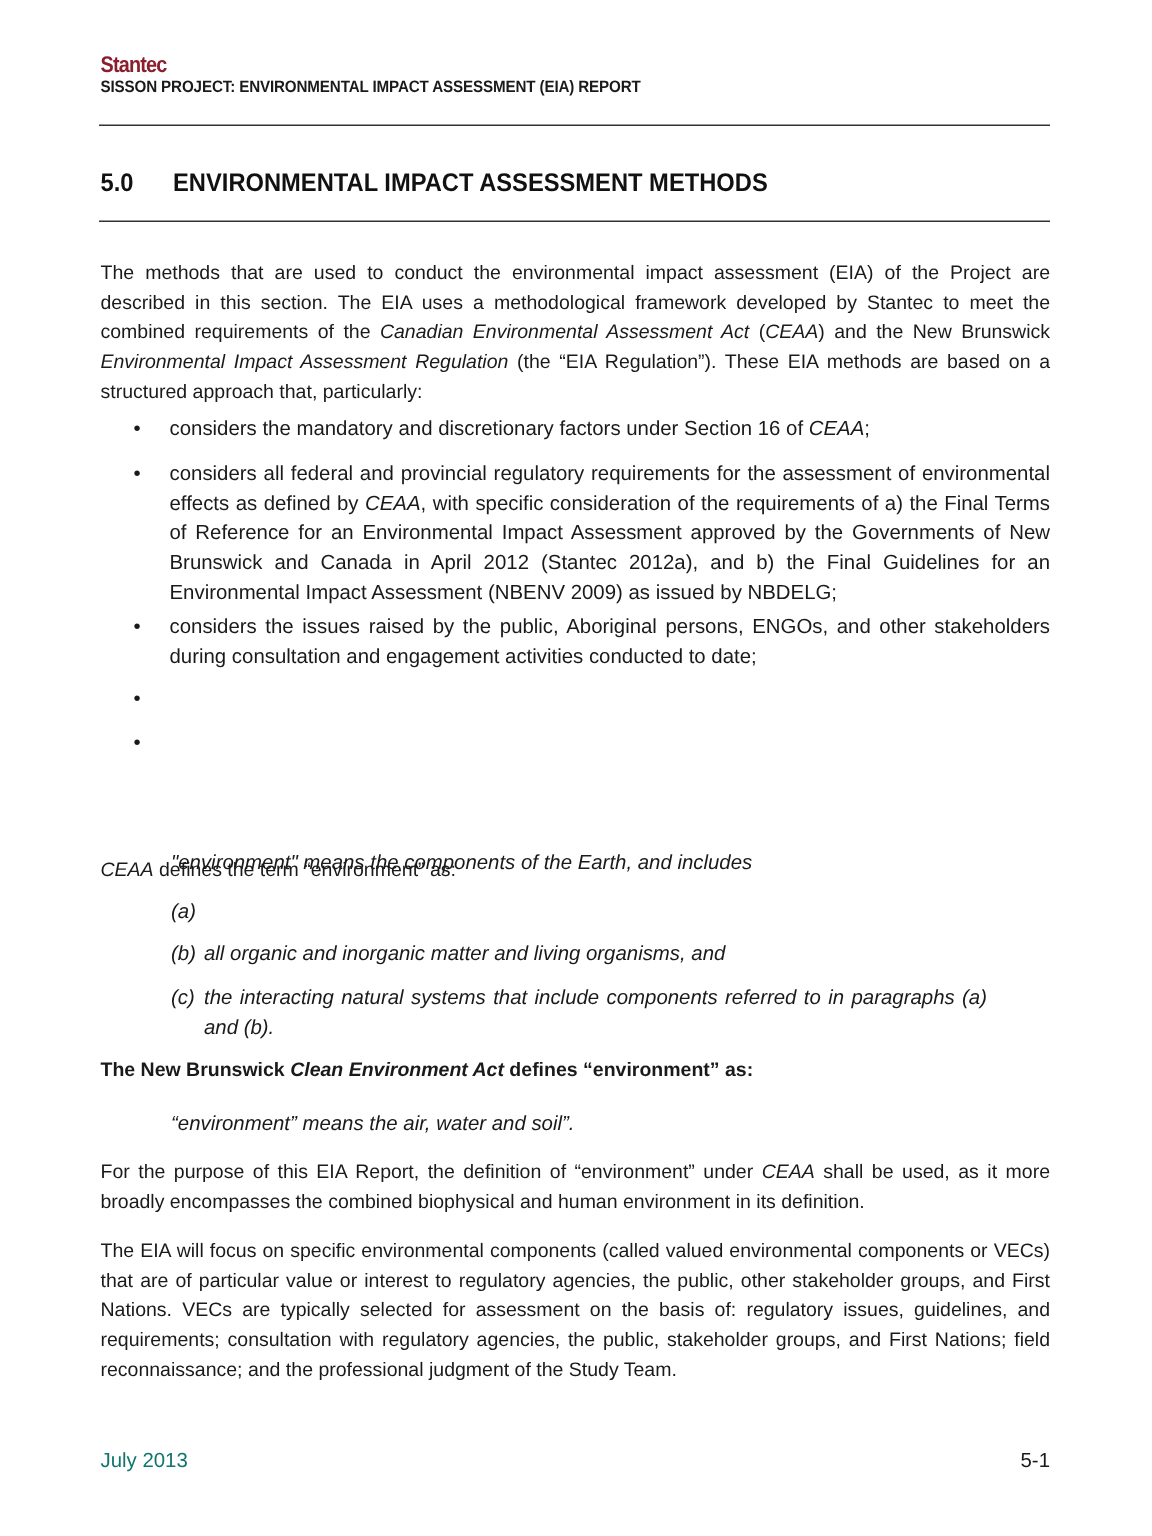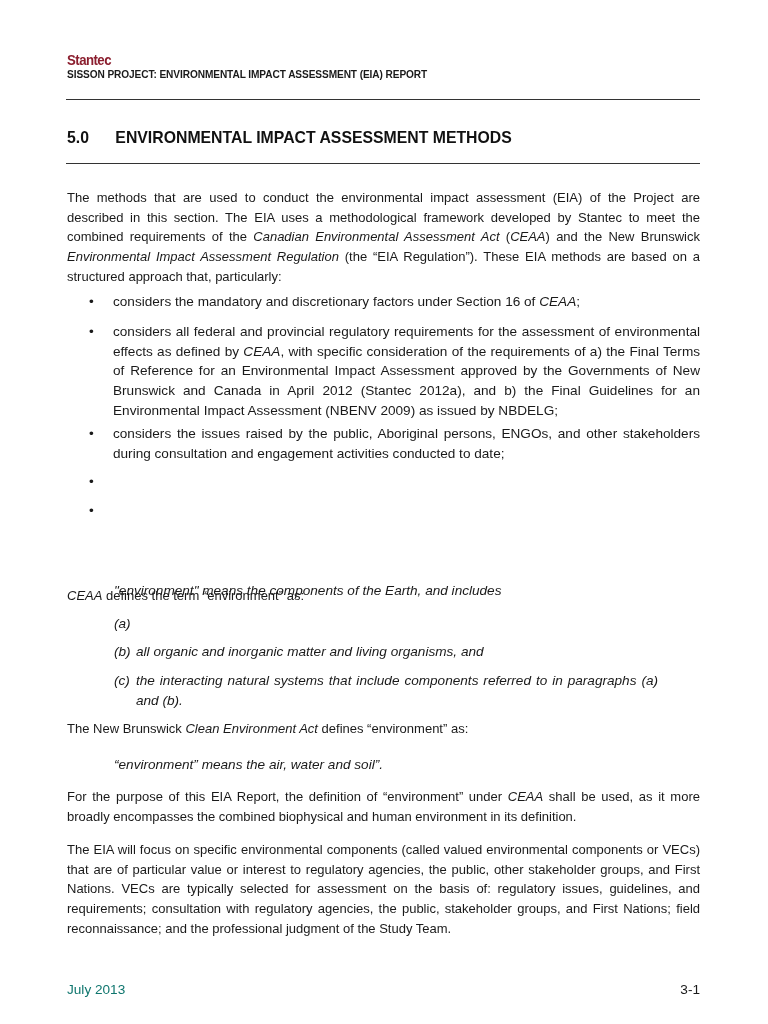--- a/index.html
+++ b/index.html
@@ -1,18 +1,18 @@
 <!DOCTYPE html>
 <html><head>
 <meta charset="utf-8">
 <style>
   html, body { margin: 0; padding: 0; background: #ffffff; }
   body { width: 768px; height: 1024px; position: relative; overflow: hidden;
          font-family: "Liberation Sans", sans-serif; color: #1a1a1a; }
-  .page { position: absolute; left: 0; top: 16px; width: 768px; height: 1004px; }
+  .page { position: absolute; left: 0; top: 0; width: 768px; height: 1004px; }
   .logo { position: absolute; left: 67px; top: 35px; font-family: "Liberation Sans", sans-serif;
           font-weight: bold; font-size: 15px; color: #8b1e2e; letter-spacing: -0.6px; transform: scaleX(0.88); transform-origin: left; }
   .header-title { position: absolute; left: 67px; top: 52px; font-size: 11px; font-weight: bold;
                   color: #1a1a1a; letter-spacing: -0.1px; transform: scaleX(0.92); transform-origin: left; white-space: nowrap; }
   .rule { position: absolute; left: 66px; width: 634px; height: 0; border-top: 1.3px solid #333; }
   .rule.r1 { top: 83px; }
   .rule.r2 { top: 147px; }
   .section-heading { position: absolute; left: 67px; top: 112px; font-size: 17px; font-weight: bold; color: #111;
                      white-space: nowrap; transform: scaleX(0.93); transform-origin: left; }
   .section-heading .num { display: inline-block; width: 52px; }
@@ -58,24 +58,24 @@
   </ul>
 
   <div class="body-text no-justify" style="top:533px;margin-top:37px;"><em>CEAA</em><span> defines the term “environment” as:</span></div>
 
   <div class="quote" style="top:565px;">"environment" means the components of the Earth, and includes</div>
 
   <div class="quote-item" style="top:598px;"><span class="lbl">(a)</span></div>
   <div class="quote-item" style="top:626px;"><span class="lbl">(b)</span><span>all organic and inorganic matter and living organisms, and</span></div>
   <div class="quote-item" style="top:655px;"><span class="lbl">(c)</span><span>the interacting natural systems that include components referred to in paragraphs (a) and (b).</span></div>
 
-  <div class="body-text no-justify" style="top:703px;"><span>The New Brunswick </span><em>Clean Environment Act</em><span> defines “environment” as:</span></div>
+  <div class="body-text no-justify" style="top:703px;font-weight:bold;"><span>The New Brunswick </span><em>Clean Environment Act</em><span> defines “environment” as:</span></div>
 
   <div class="quote" style="top:739px;">“environment” means the air, water and soil”.</div>
 
   <div class="body-text" style="top:771px;"><span>For the purpose of this EIA Report, the definition of “environment” under </span><em>CEAA</em><span> shall be used, as it more broadly encompasses the combined biophysical and human environment in its definition.</span></div>
 
   <div class="body-text" style="top:824px;">The EIA will focus on specific environmental components (called valued environmental components or VECs) that are of particular value or interest to regulatory agencies, the public, other stakeholder groups, and First Nations.  VECs are typically selected for assessment on the basis of: regulatory issues, guidelines, and requirements; consultation with regulatory agencies, the public, stakeholder groups, and First Nations; field reconnaissance; and the professional judgment of the Study Team.</div>
 
   <div class="footer-left">July 2013</div>
-  <div class="footer-right">3-1</div>
+  <div class="footer-right">5-1</div>
 
 </div>
 
 </body></html>

